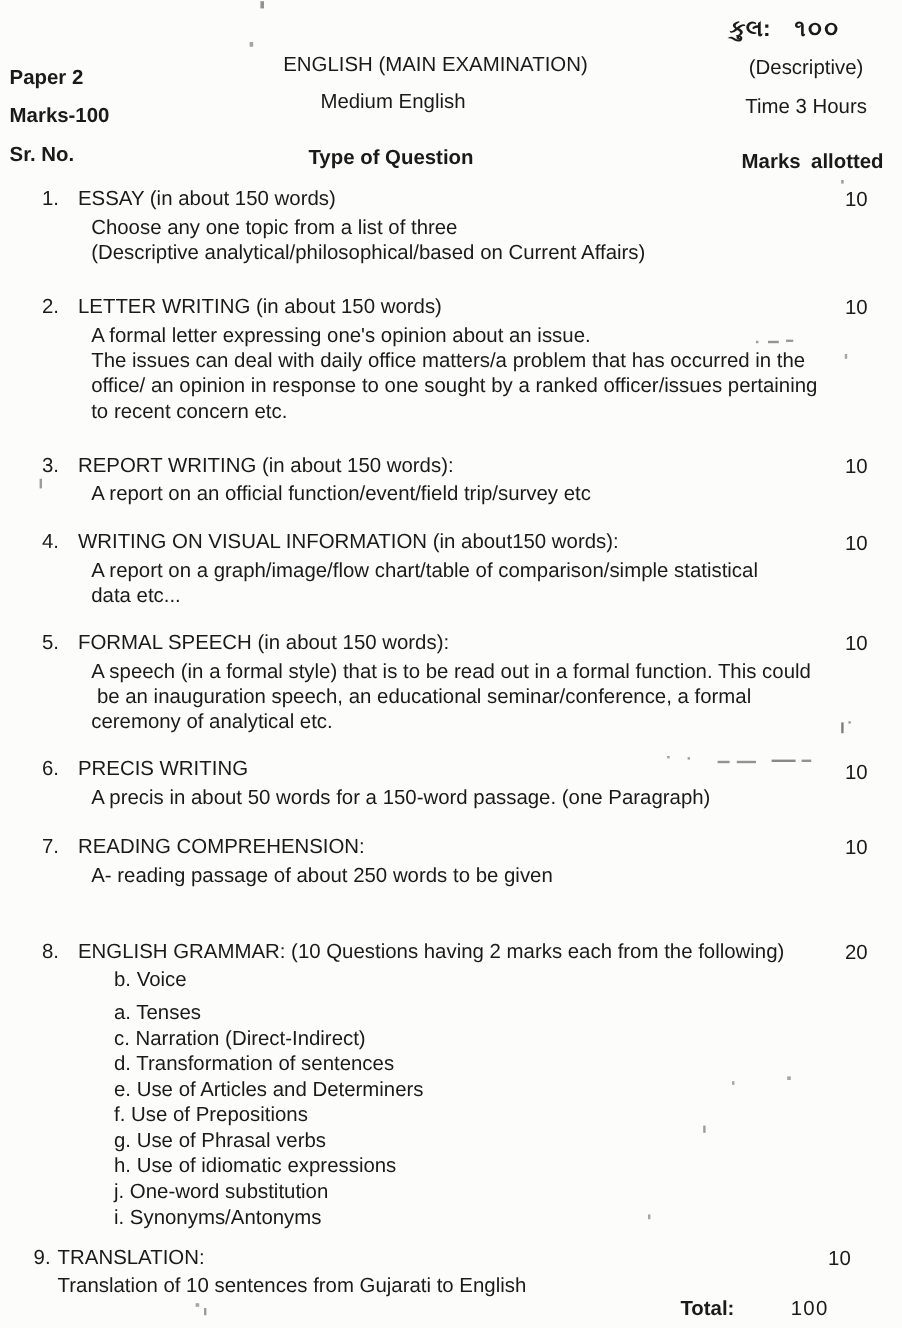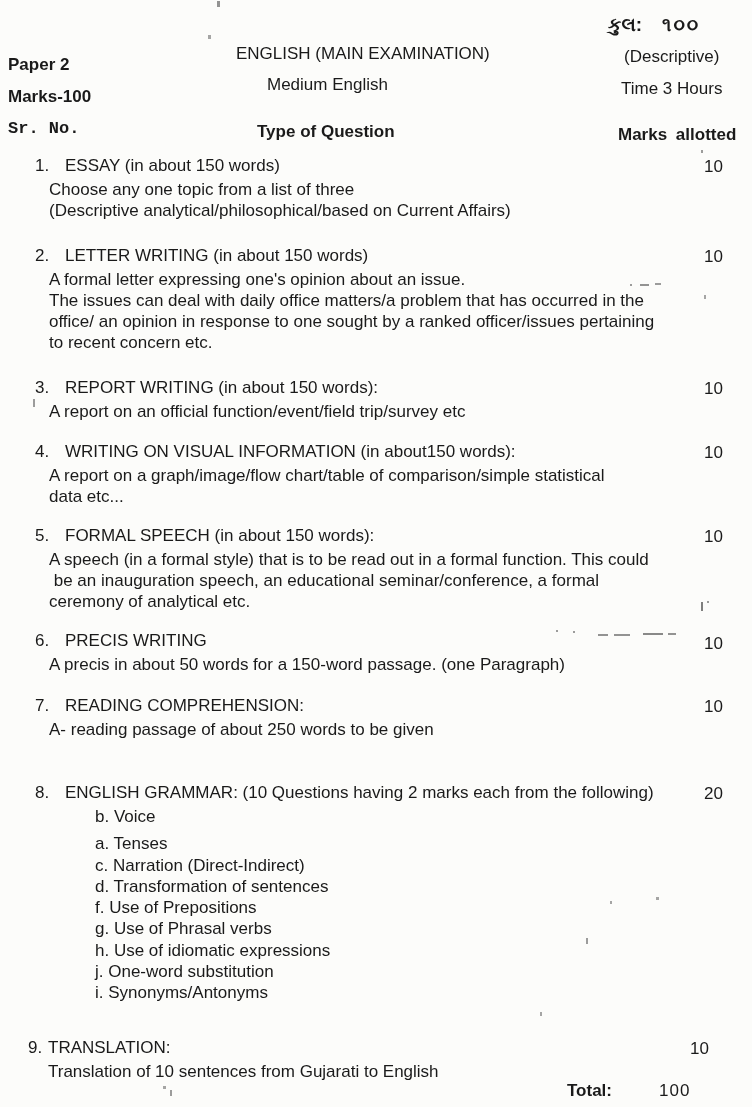--- a/index.html
+++ b/index.html
@@ -16,21 +16,21 @@
   .cell { position:absolute; white-space:nowrap; line-height:20px; }
   .bold { font-weight:bold;margin-top:16px; }
   .kul { position:absolute; top:14px; left:608px; font-weight:bold; font-size:19px; }
   .kul .val { display:inline-block; margin-left:20px; letter-spacing:2px; }
 
   .item { position:absolute; left:35px; width:700px; line-height:21px; }
   .trow { display:flex; margin-bottom:3px; }
   .num  { flex:0 0 30px; width:30px; }
   .title{ flex:1; white-space:nowrap; }
   .marks{ position:absolute; right:12px; top:1px; }
-  .desc { margin-left:14px; white-space:pre-wrap; line-height:21px; }
+  .desc { margin-left:41px; white-space:pre-wrap; line-height:21px; }
   .sub  { margin-left:60px; line-height:21.3px; }
 
   .item-9 { left:28px; }
   .item-9 .num { flex:0 0 20px; width:20px; }
   .item-9 .desc { margin-left:20px; }
 
   .totalrow-label { position:absolute; left:567px; top:1081px; font-weight:bold; }
   .totalrow-value { position:absolute; left:659px; top:1081px; font-weight:normal; letter-spacing:1px; }
 
   
@@ -46,21 +46,21 @@
   </div>
 
   <div class="cell bold" style="left:8px;top:39px;">Paper 2</div>
   <div class="cell" style="left:236px;top:44px;">ENGLISH (MAIN EXAMINATION)</div>
   <div class="cell" style="left:624px;top:47px;">(Descriptive)</div>
 
   <div class="cell bold" style="left:8px;top:71px;">Marks-100</div>
   <div class="cell" style="left:267px;top:75px;">Medium English</div>
   <div class="cell" style="left:621px;top:79px;">Time 3 Hours</div>
 
-  <div class="cell bold" style="left:8px;top:103px;font-family:Liberation Mono, monospace;">Sr. No.</div>
+  <div class="cell bold" style="left:8px;top:103px;">Sr. No.</div>
   <div class="cell bold" style="left:257px;top:106px;">Type of Question</div>
   <div class="cell bold" style="left:618px;top:109px;word-spacing:4px;">Marks allotted</div>
 
   <div class="item" style="top:155px;">
     <div class="trow">
       <span class="num">1.</span>
       <span class="title">ESSAY (in about 150 words)</span>
     </div>
     <div class="desc">Choose any one topic from a list of three</div>
     <div class="desc">(Descriptive analytical/philosophical/based on Current Affairs)</div>
@@ -129,20 +129,21 @@
 
   <div class="item" style="top:782px;">
     <div class="trow">
       <span class="num">8.</span>
       <span class="title">ENGLISH GRAMMAR: (10 Questions having 2 marks each from the following)</span>
     </div>
     <div class="sub">b. Voice</div>
     <div class="sub" style="margin-top:6px;">a. Tenses</div>
     <div class="sub">c. Narration (Direct-Indirect)</div>
     <div class="sub">d. Transformation of sentences</div>
+    <div class="sub">e. Use of Articles and Determiners</div>
     <div class="sub">f. Use of Prepositions</div>
     <div class="sub">g. Use of Phrasal verbs</div>
     <div class="sub">h. Use of idiomatic expressions</div>
     <div class="sub">j. One-word substitution</div>
     <div class="sub">i. Synonyms/Antonyms</div>
     <span class="marks">20</span>
   </div>
 
   <div class="item item-9" style="top:1037px;">
     <div class="trow">

